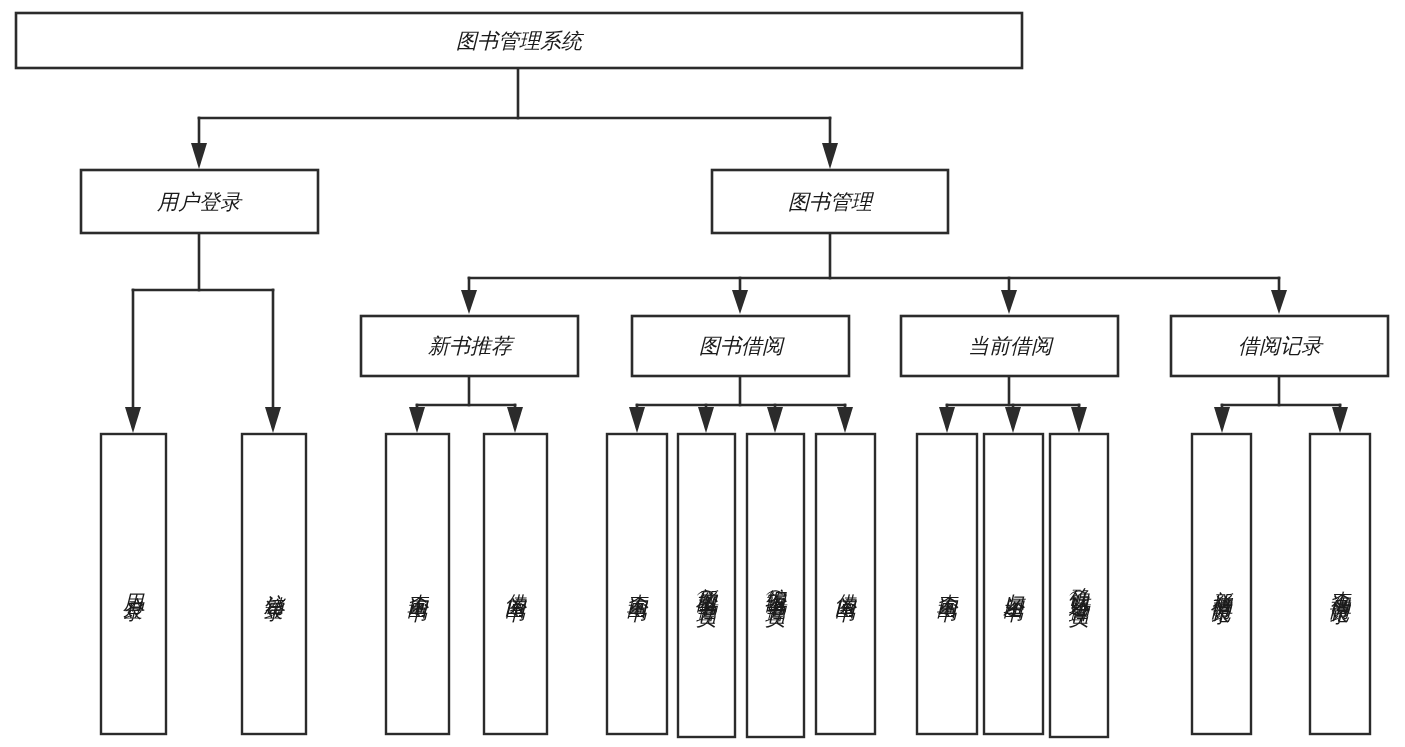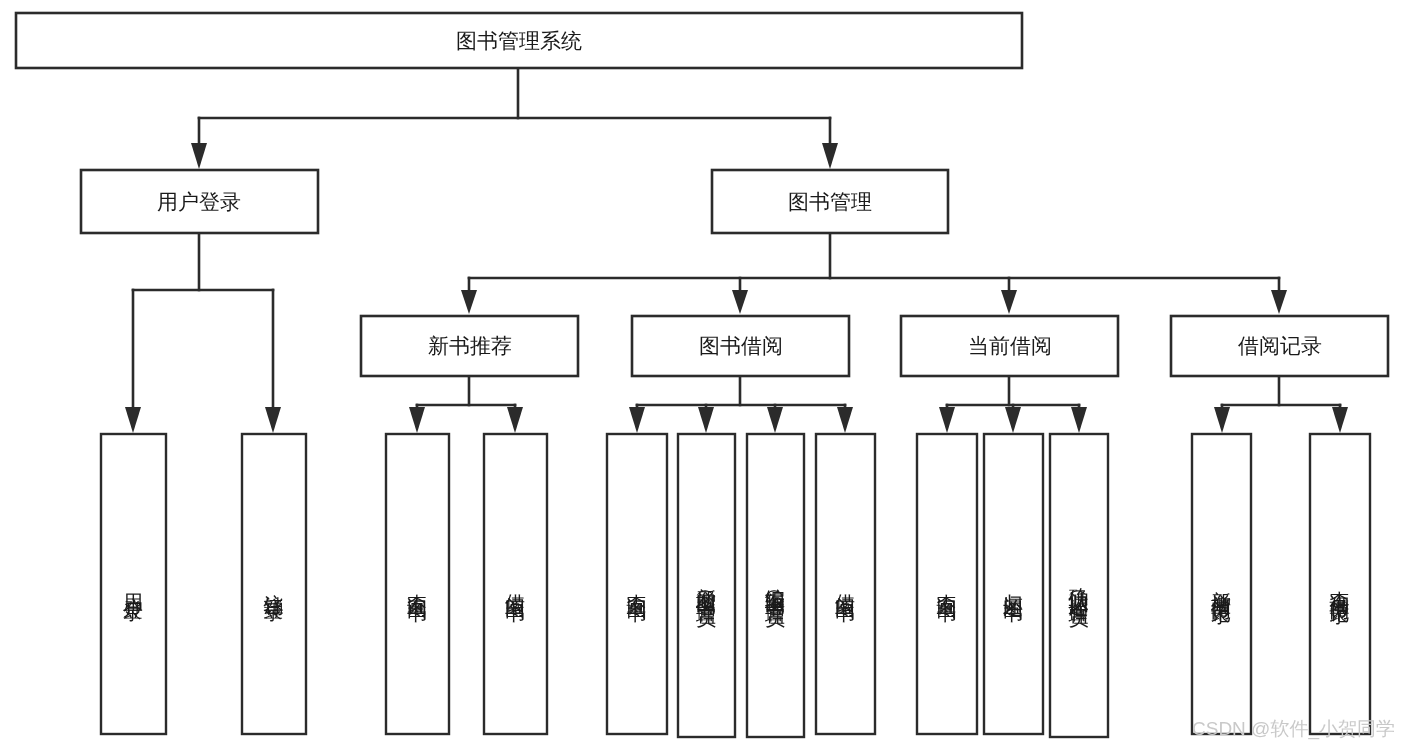--- a/index.html
+++ b/index.html
@@ -11,20 +11,21 @@
     width: 1405px;
     height: 747px;
     font-family: "Liberation Sans", "DejaVu Sans", sans-serif;
     overflow: hidden;
   }
   #diagram-root {
     position: relative;
     width: 1162px;
     height: 747px;
     background: #ffffff;
+    font-style: italic;
   }
   svg#flow {
     position: absolute;
     left: 0;
     top: 0;
     width: 1405px;
     height: 747px;
     display: block;
   }
   .node-rect {
@@ -215,15 +216,14 @@
   <div class="leaf-text" style="left:747px; top:434px; width:57px; height:303px;">编辑图书（管理员）</div>
   <div class="leaf-text" style="left:816px; top:434px; width:59px; height:300px;">借阅图书</div>
 
   <div class="leaf-text" style="left:917px; top:434px; width:60px; height:300px;">查询图书</div>
   <div class="leaf-text" style="left:984px; top:434px; width:59px; height:300px;">归还图书</div>
   <div class="leaf-text" style="left:1050px; top:434px; width:58px; height:303px;">确认归还（管理员）</div>
 
   <div class="leaf-text" style="left:1192px; top:434px; width:59px; height:300px;">新增借阅记录</div>
   <div class="leaf-text" style="left:1310px; top:434px; width:60px; height:300px;">查询借阅记录</div>
 
-  <div class="watermark" style="left:1192px; top:716px;">CSDN @软件_小贺同学</div>
 
 </div>
 
 </body></html>

